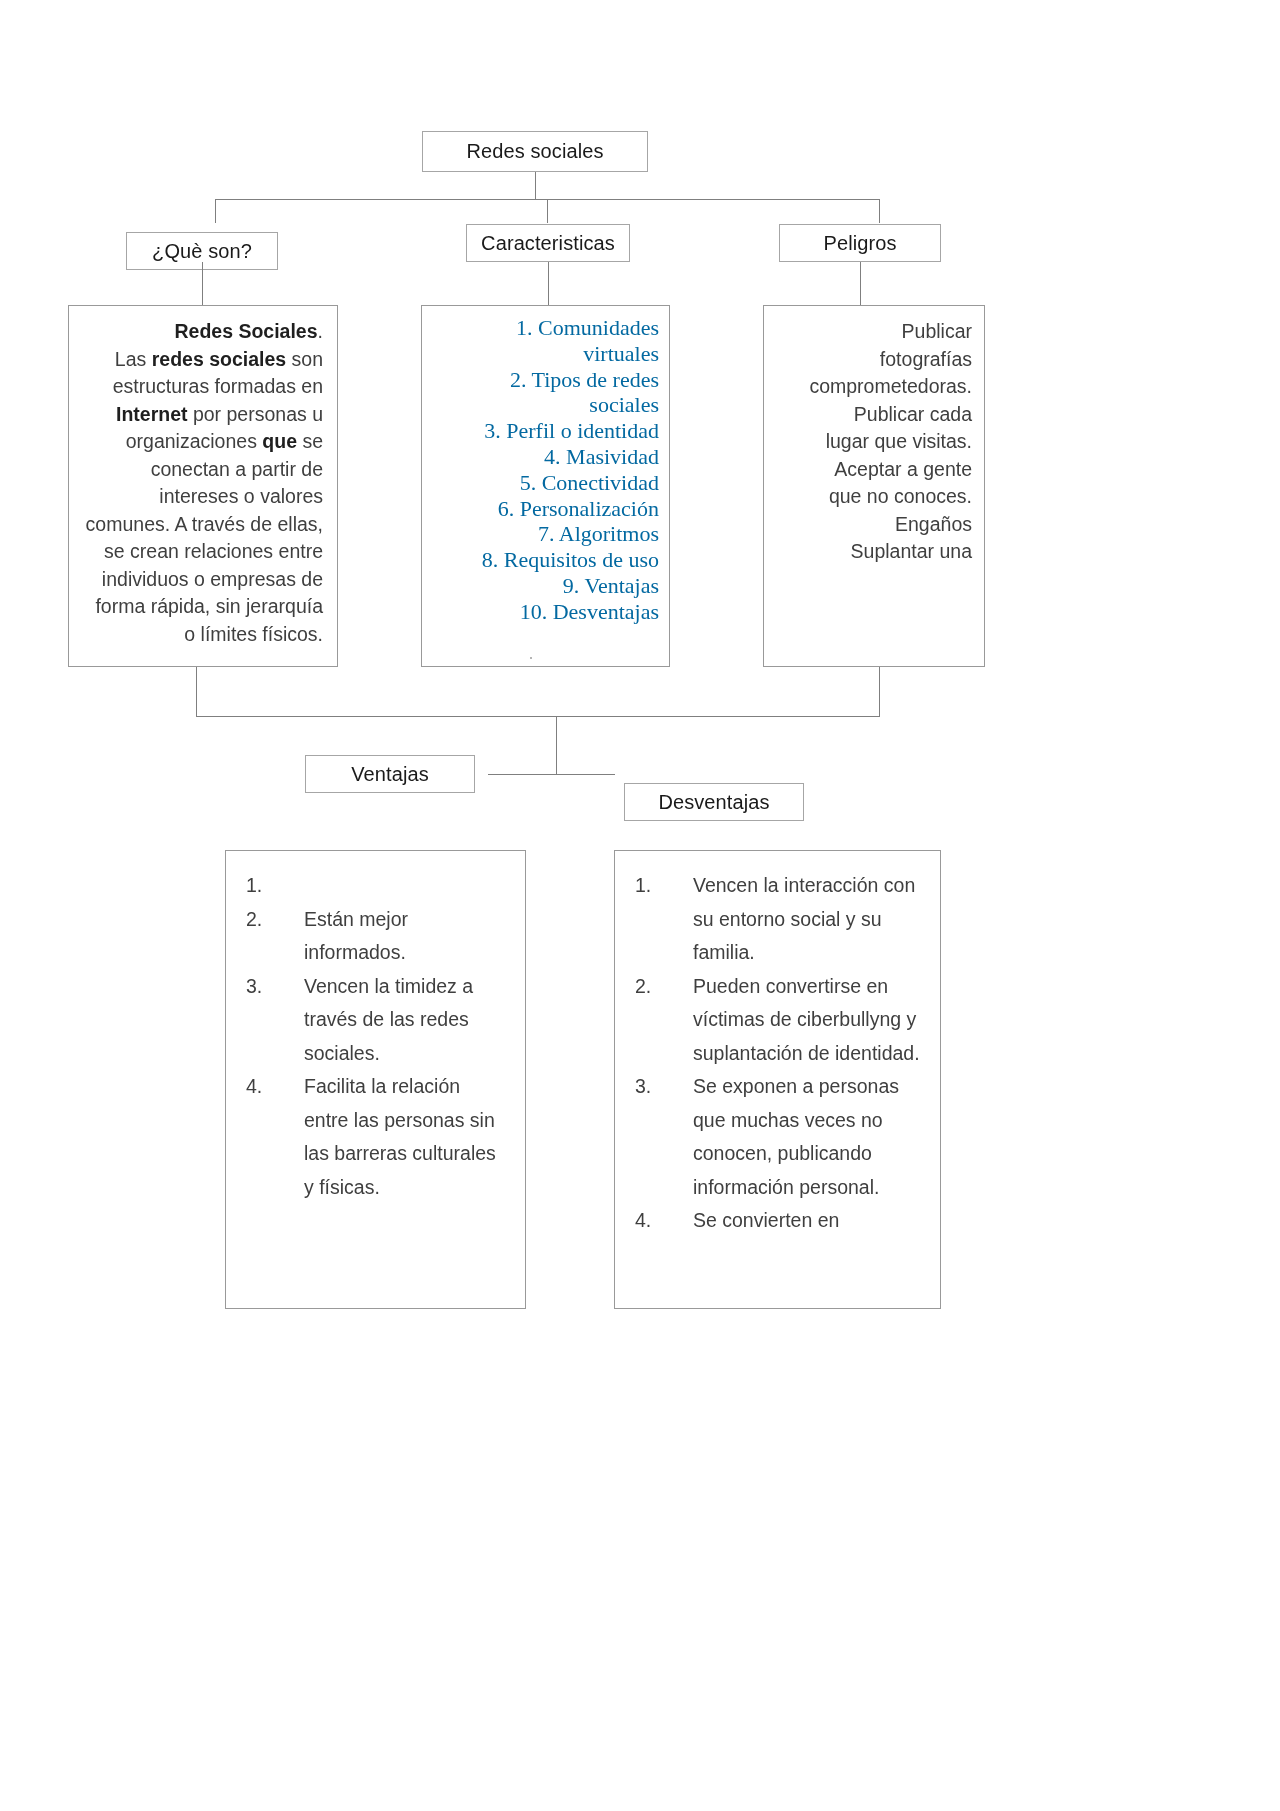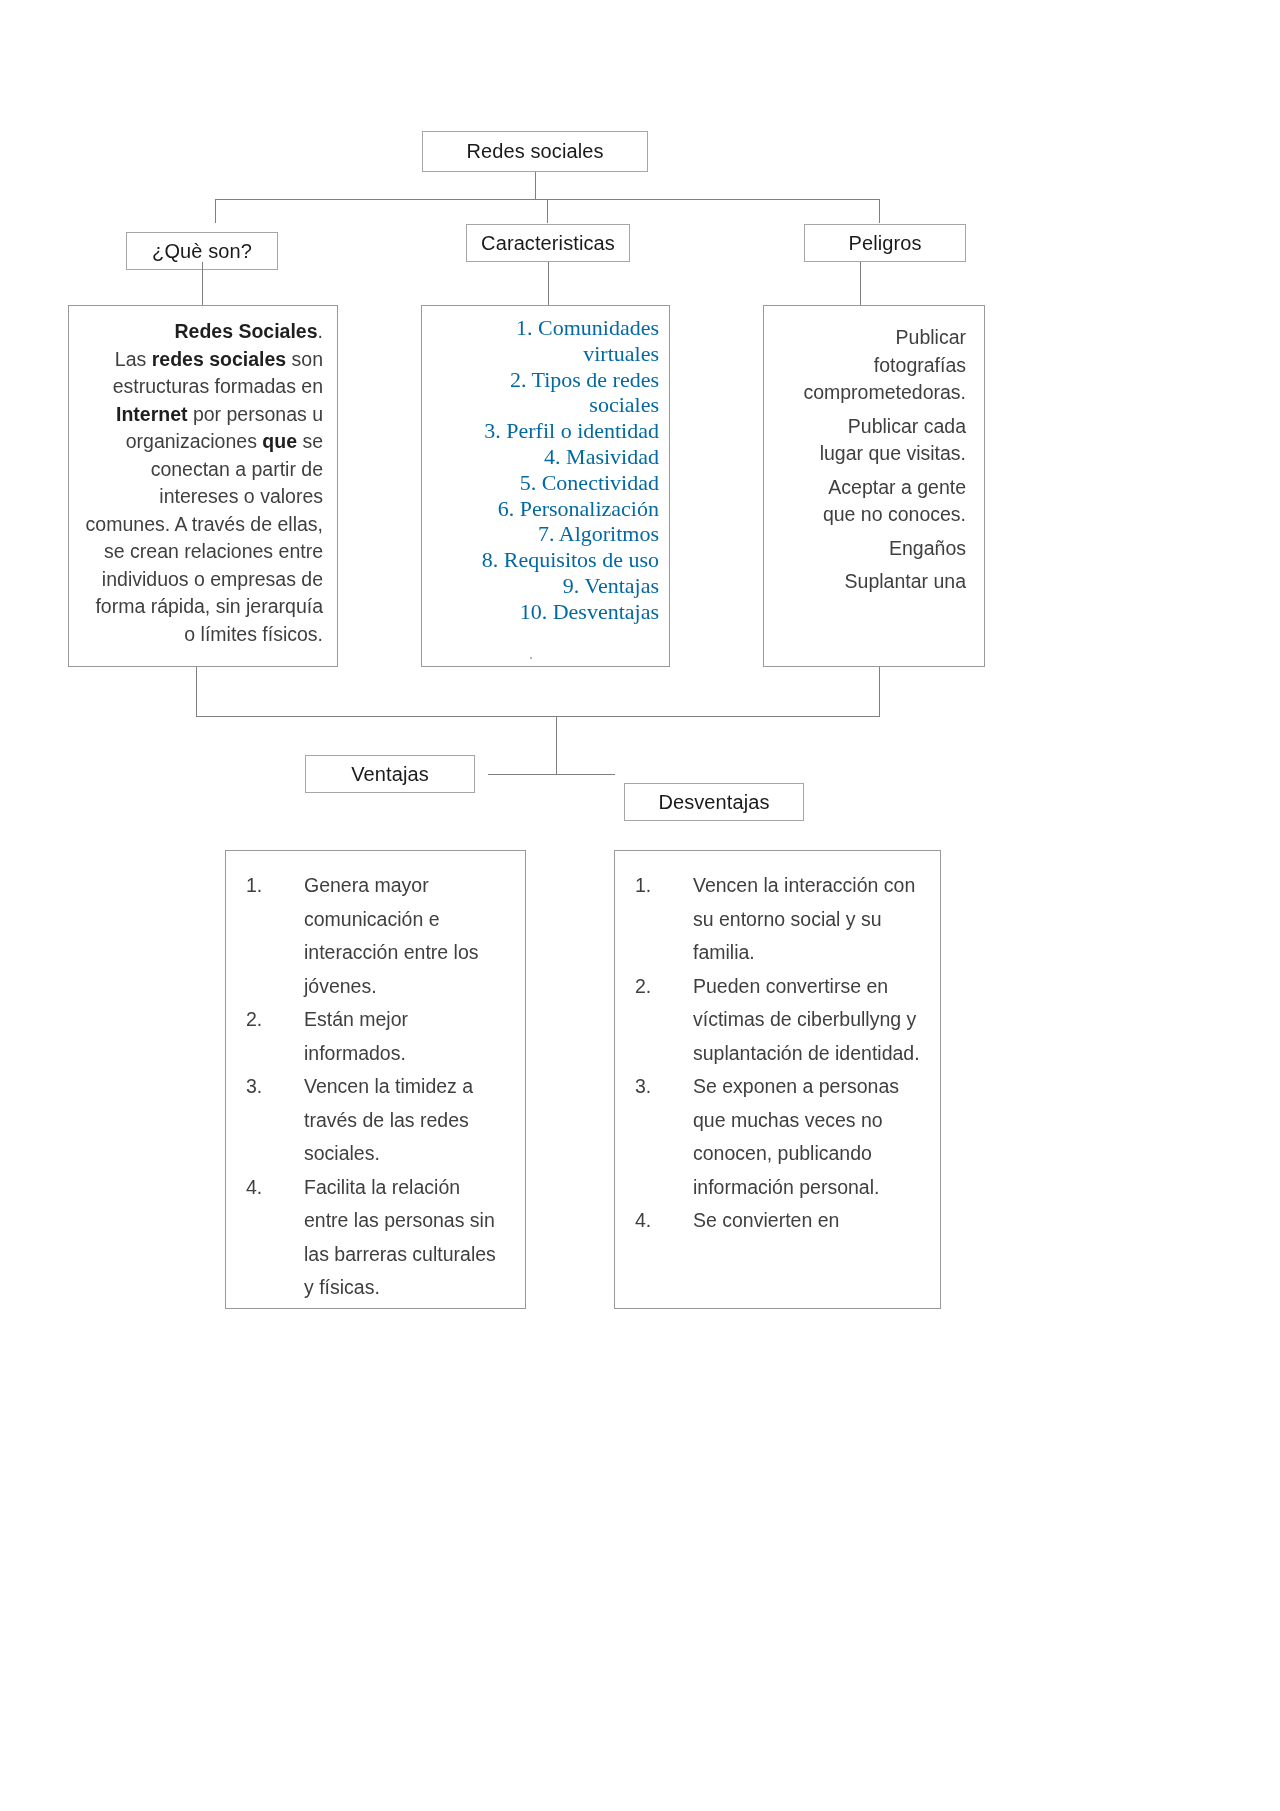--- a/index.html
+++ b/index.html
@@ -74,21 +74,21 @@
     line-height: 25.8px;
     color: #0369a1;
   }
   .serif-body .li {
     text-indent: 38px;
   }
 
   
   .para-indent {
     text-indent: 42px;
-    margin: 6px;
+    margin: 0;
   }
 
   
   .numlist {
     list-style: none;
     margin: 0;
     padding: 0;
   }
   .numlist li {
     display: flex;
@@ -132,21 +132,21 @@
   <div class="line v" style="left:215px; top:199px; width:1px; height:24px;"></div>
   <div class="line v" style="left:547px; top:199px; width:1px; height:24px;"></div>
   <div class="line v" style="left:879px; top:199px; width:1px; height:24px;"></div>
 
   <div class="node" style="left:126px; top:232px; width:152px; height:38px;">
     <span>¿Què son?</span>
   </div>
   <div class="node" style="left:466px; top:224px; width:164px; height:38px;">
     <span>Caracteristicas</span>
   </div>
-  <div class="node" style="left:804px; top:224px; width:162px; height:38px;">
+  <div class="node" style="left:779px; top:224px; width:162px; height:38px;">
     <span>Peligros</span>
   </div>
 
   <div class="line v" style="left:202px; top:262px; width:1px; height:43px;"></div>
   <div class="line v" style="left:548px; top:262px; width:1px; height:43px;"></div>
   <div class="line v" style="left:860px; top:262px; width:1px; height:43px;"></div>
 
   <div class="panel" style="left:68px; top:305px; width:270px; height:362px;">
     <div class="panel-inner sans-body">
       <span><b>Redes Sociales</b><span>.</span><br>
@@ -192,21 +192,20 @@
     <span>Ventajas</span>
   </div>
   <div class="node" style="left:624px; top:755px; width:180px; height:38px;margin-top:28px;">
     <span>Desventajas</span>
   </div>
 
   <div class="panel" style="left:225px; top:850px; width:301px; height:459px;">
     <ul class="numlist" style="padding:18px 16px 0 20px;">
       <li>
         <span class="num">1.</span>
-        <span class="txt">Genera mayor comunicación e interacción entre los jóvenes.</span>
       </li>
       <li>
         <span class="num">2.</span>
         <span class="txt">Están mejor informados.</span>
       </li>
       <li>
         <span class="num">3.</span>
         <span class="txt">Vencen la timidez a través de las redes sociales.</span>
       </li>
       <li>

